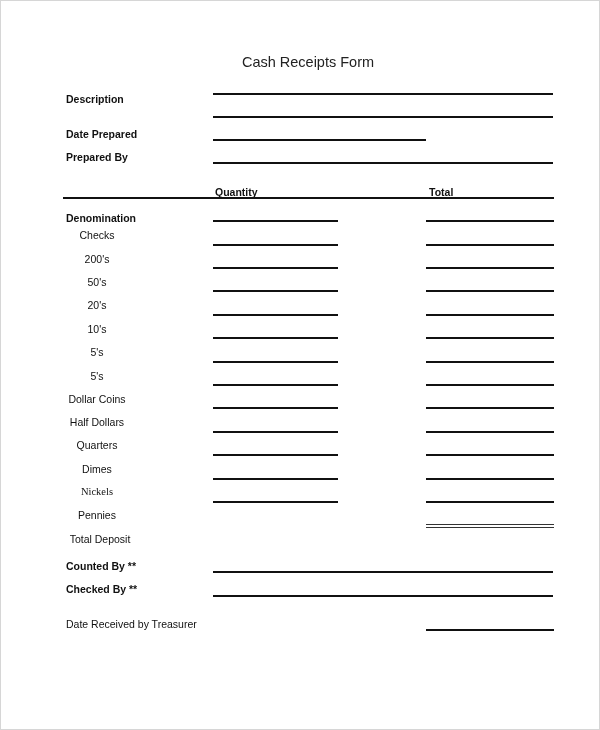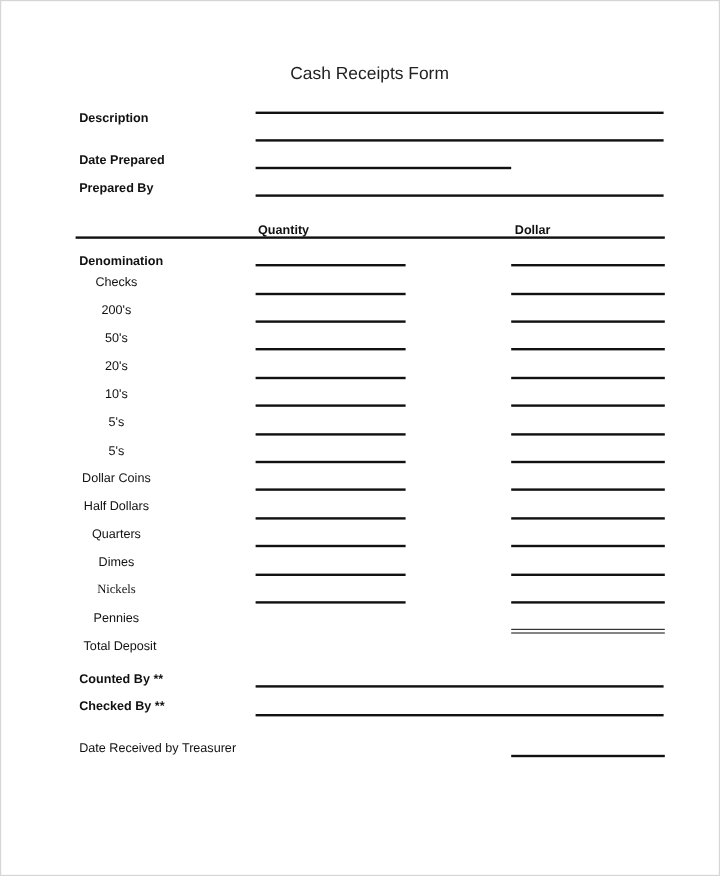--- a/index.html
+++ b/index.html
@@ -28,21 +28,21 @@
   <div class="abs line" style="left:212px; top:115px; width:340px;"></div>
 
   <div class="abs lbl" style="left:65px; top:127px;">Date Prepared</div>
   <div class="abs line" style="left:212px; top:138px; width:213px;"></div>
 
   <div class="abs lbl" style="left:65px; top:150px;">Prepared By</div>
   <div class="abs line" style="left:212px; top:161px; width:340px;"></div>
 
   <div class="abs lbl" style="left:65px; top:185px;margin-top:26px;">Denomination</div>
   <div class="abs lbl" style="left:214px; top:185px;">Quantity</div>
-  <div class="abs lbl" style="left:428px; top:185px;">Dollar</div>
+  <div class="abs lbl" style="left:428px; top:185px;">Total</div>
   <div class="abs line" style="left:62px; top:196px; width:491px;"></div>
 
   <div>
     <div class="abs row-lbl" style="top:208px;">Checks</div>
     <div class="abs line" style="left:212px; top:219px; width:125px;"></div>
     <div class="abs line" style="left:425px; top:219px; width:128px;"></div>
 
     <div class="abs row-lbl" style="top:232px;">200's</div>
     <div class="abs line" style="left:212px; top:243px; width:125px;"></div>
     <div class="abs line" style="left:425px; top:243px; width:128px;"></div>

